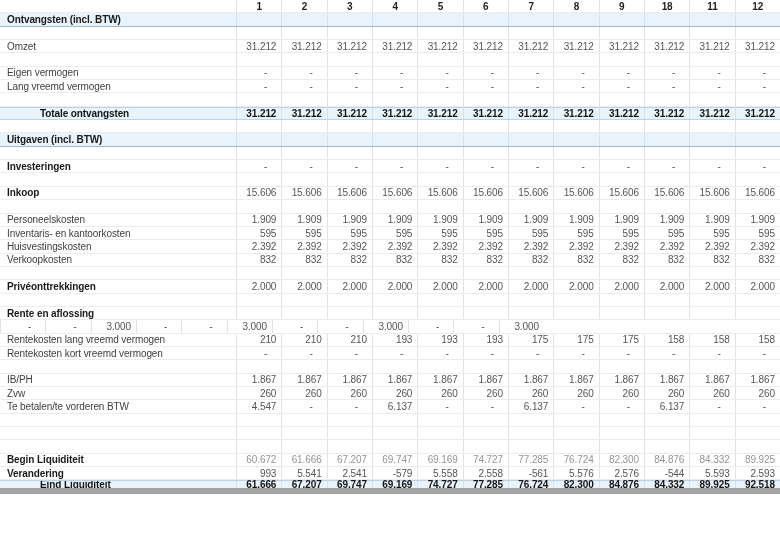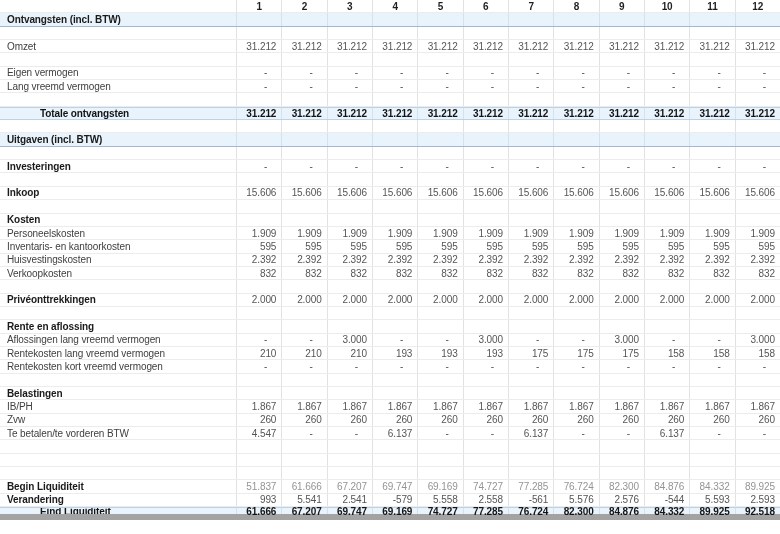--- a/index.html
+++ b/index.html
@@ -34,21 +34,21 @@
       <div class="lbl"></div>
       <div class="val">1</div>
       <div class="val">2</div>
       <div class="val">3</div>
       <div class="val">4</div>
       <div class="val">5</div>
       <div class="val">6</div>
       <div class="val">7</div>
       <div class="val">8</div>
       <div class="val">9</div>
-      <div class="val">10</div>
+      <div class="val">18</div>
       <div class="val">11</div>
       <div class="val">12</div>
     </div>
     <div class="row section">
       <div class="lbl">Ontvangsten (incl. BTW)</div>
       <div class="val"></div>
       <div class="val"></div>
       <div class="val"></div>
       <div class="val"></div>
       <div class="val"></div>
@@ -263,35 +263,20 @@
       <div class="val"></div>
       <div class="val"></div>
       <div class="val"></div>
       <div class="val"></div>
       <div class="val"></div>
       <div class="val"></div>
       <div class="val"></div>
       <div class="val"></div>
       <div class="val"></div>
     </div>
-    <div class="row subheader">
-      <div class="lbl">Kosten</div>
-      <div class="val"></div>
-      <div class="val"></div>
-      <div class="val"></div>
-      <div class="val"></div>
-      <div class="val"></div>
-      <div class="val"></div>
-      <div class="val"></div>
-      <div class="val"></div>
-      <div class="val"></div>
-      <div class="val"></div>
-      <div class="val"></div>
-      <div class="val"></div>
-    </div>
     <div class="row data">
       <div class="lbl">Personeelskosten</div>
       <div class="val">1.909</div>
       <div class="val">1.909</div>
       <div class="val">1.909</div>
       <div class="val">1.909</div>
       <div class="val">1.909</div>
       <div class="val">1.909</div>
       <div class="val">1.909</div>
       <div class="val">1.909</div>
@@ -399,21 +384,20 @@
       <div class="val"></div>
       <div class="val"></div>
       <div class="val"></div>
       <div class="val"></div>
       <div class="val"></div>
       <div class="val"></div>
       <div class="val"></div>
       <div class="val"></div>
     </div>
     <div class="row data">
-      <div class="lbl">Aflossingen lang vreemd vermogen</div>
       <div class="val dash">-</div>
       <div class="val dash">-</div>
       <div class="val">3.000</div>
       <div class="val dash">-</div>
       <div class="val dash">-</div>
       <div class="val">3.000</div>
       <div class="val dash">-</div>
       <div class="val dash">-</div>
       <div class="val">3.000</div>
       <div class="val dash">-</div>
@@ -458,35 +442,20 @@
       <div class="val"></div>
       <div class="val"></div>
       <div class="val"></div>
       <div class="val"></div>
       <div class="val"></div>
       <div class="val"></div>
       <div class="val"></div>
       <div class="val"></div>
       <div class="val"></div>
     </div>
-    <div class="row subheader">
-      <div class="lbl">Belastingen</div>
-      <div class="val"></div>
-      <div class="val"></div>
-      <div class="val"></div>
-      <div class="val"></div>
-      <div class="val"></div>
-      <div class="val"></div>
-      <div class="val"></div>
-      <div class="val"></div>
-      <div class="val"></div>
-      <div class="val"></div>
-      <div class="val"></div>
-      <div class="val"></div>
-    </div>
     <div class="row data">
       <div class="lbl">IB/PH</div>
       <div class="val">1.867</div>
       <div class="val">1.867</div>
       <div class="val">1.867</div>
       <div class="val">1.867</div>
       <div class="val">1.867</div>
       <div class="val">1.867</div>
       <div class="val">1.867</div>
       <div class="val">1.867</div>
@@ -565,21 +534,21 @@
       <div class="val"></div>
       <div class="val"></div>
       <div class="val"></div>
       <div class="val"></div>
       <div class="val"></div>
       <div class="val"></div>
       <div class="val"></div>
     </div>
     <div class="row data boldlabel muted">
       <div class="lbl">Begin Liquiditeit</div>
-      <div class="val">51.837</div>
+      <div class="val">60.672</div>
       <div class="val">61.666</div>
       <div class="val">67.207</div>
       <div class="val">69.747</div>
       <div class="val">69.169</div>
       <div class="val">74.727</div>
       <div class="val">77.285</div>
       <div class="val">76.724</div>
       <div class="val">82.300</div>
       <div class="val">84.876</div>
       <div class="val">84.332</div>

